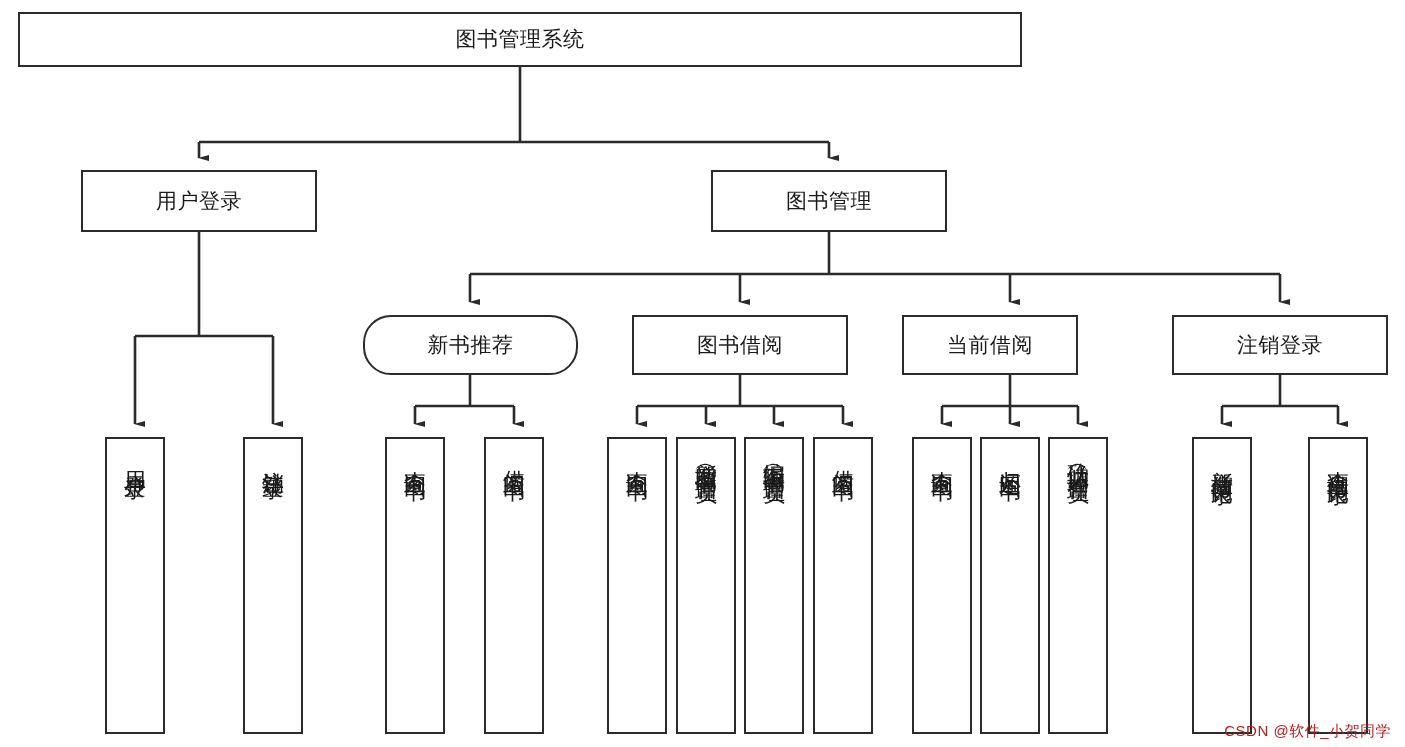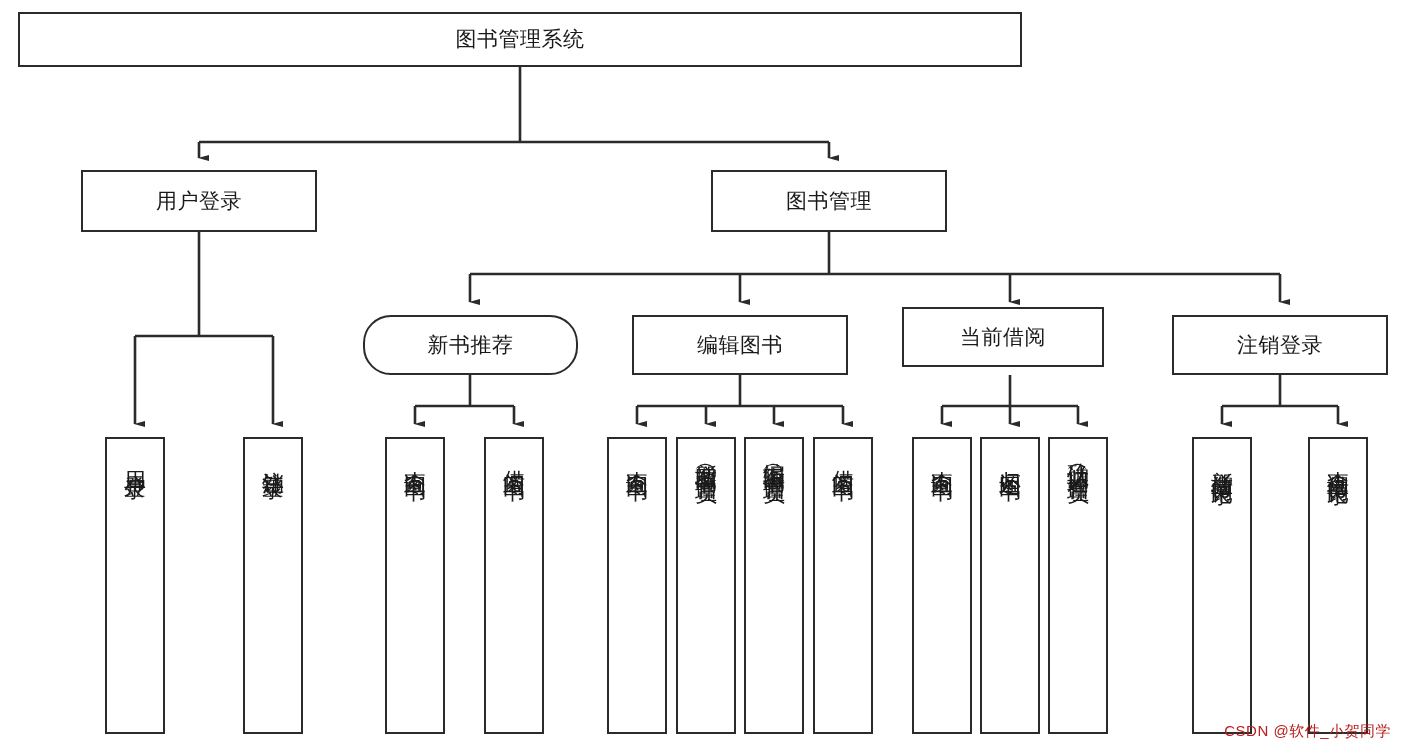--- a/index.html
+++ b/index.html
@@ -139,24 +139,24 @@
 
   <div class="node horizontal" style="left:711px; top:170px; width:236px; height:62px;">
     <span class="label">图书管理</span>
   </div>
 
   <div class="node horizontal" style="left:363px; top:315px; width:215px; height:60px;border-radius:28px;">
     <span class="label">新书推荐</span>
   </div>
 
   <div class="node horizontal" style="left:632px; top:315px; width:216px; height:60px;">
-    <span class="label">编辑图书</span>
-  </div>
-
-  <div class="node horizontal" style="left:902px; top:307px; width:202px; height:60px;">
+    <span class="label">图书借阅</span>
+  </div>
+
+  <div class="node horizontal" style="left:902px; top:315px; width:176px; height:60px;">
     <span class="label">当前借阅</span>
   </div>
 
   <div class="node horizontal" style="left:1172px; top:315px; width:216px; height:60px;">
     <span class="label">注销登录</span>
   </div>
 
   <div class="node vertical" style="left:105px; top:437px; width:60px; height:297px;">
     <span class="label">用户登录</span>
   </div>

